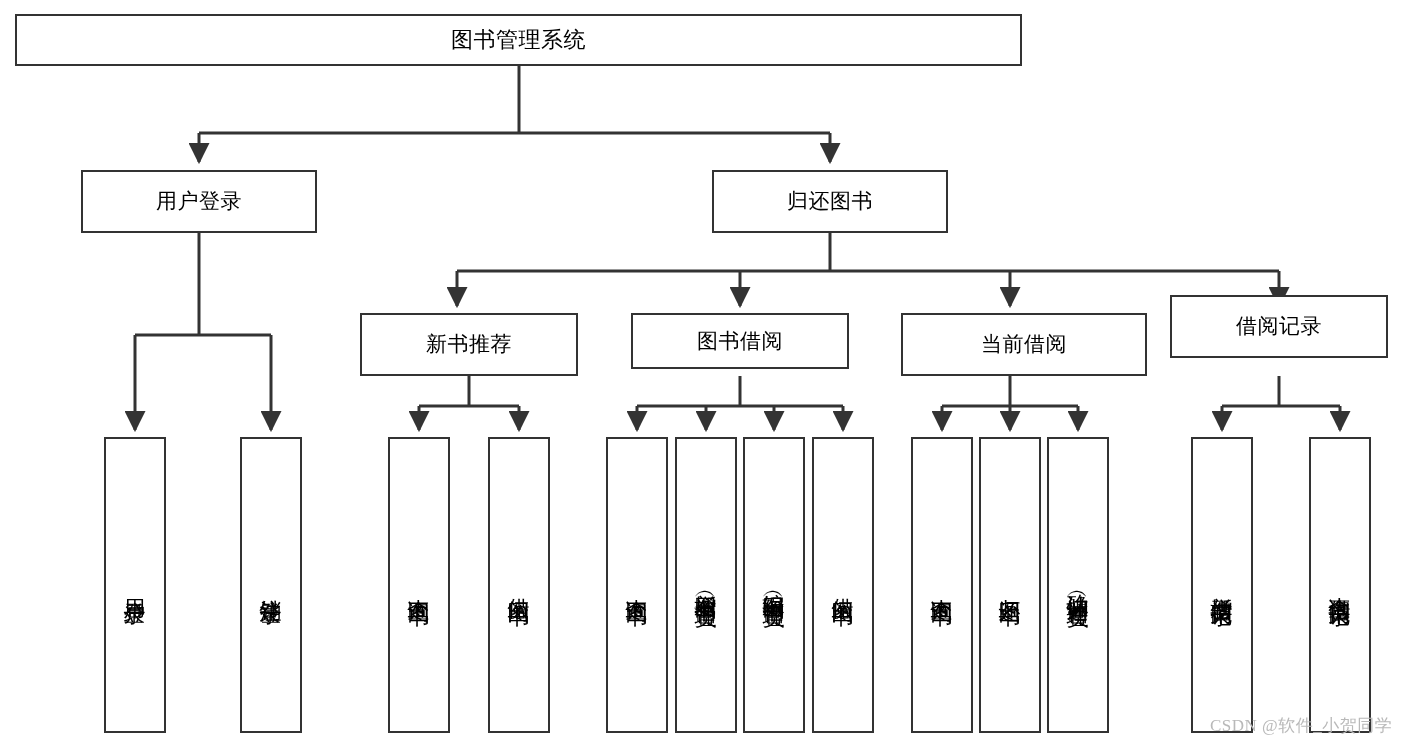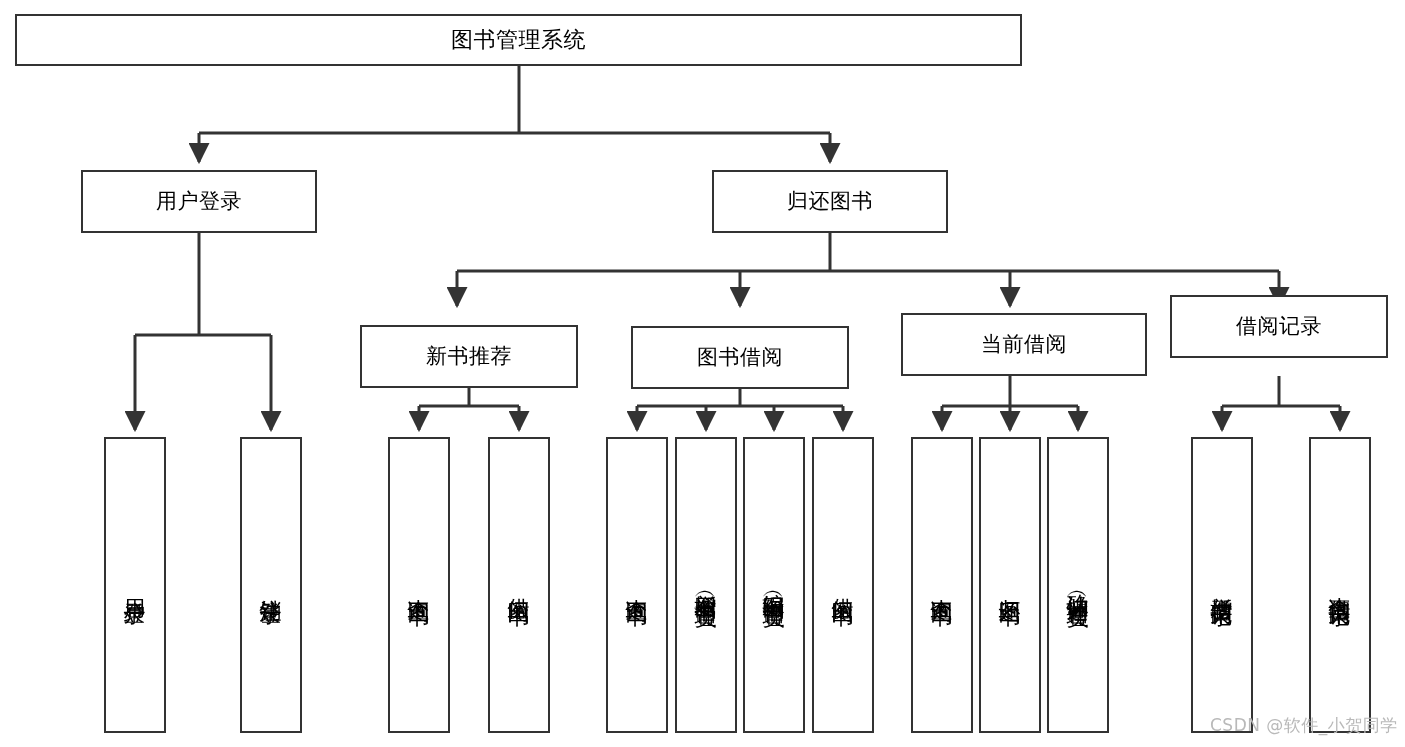--- a/index.html
+++ b/index.html
@@ -10,20 +10,21 @@
   }
   body {
     font-family: "DejaVu Sans", "Liberation Sans", sans-serif;
   }
   #canvas {
     position: relative;
     width: 1405px;
     height: 747px;
     background: #ffffff;
     overflow: hidden;
+    font-family: Liberation Serif, serif;
   }
   #edges {
     position: absolute;
     left: 0;
     top: 0;
     width: 1405px;
     height: 747px;
     pointer-events: none;
   }
   .node {
@@ -133,24 +134,24 @@
     <span class="lbl">图书管理系统</span>
   </div>
 
   <div class="node horiz" style="left:81px; top:170px; width:236px; height:63px;">
     <span class="lbl">用户登录</span>
   </div>
   <div class="node horiz" style="left:712px; top:170px; width:236px; height:63px;">
     <span class="lbl">归还图书</span>
   </div>
 
-  <div class="node horiz" style="left:360px; top:313px; width:218px; height:63px;margin-top:12px;">
+  <div class="node horiz" style="left:360px; top:313px; width:218px; height:63px;">
     <span class="lbl">新书推荐</span>
   </div>
-  <div class="node horiz" style="left:631px; top:326px; width:218px; height:63px;">
+  <div class="node horiz" style="left:631px; top:313px; width:218px; height:56px;">
     <span class="lbl">图书借阅</span>
   </div>
   <div class="node horiz" style="left:901px; top:313px; width:246px; height:63px;">
     <span class="lbl">当前借阅</span>
   </div>
   <div class="node horiz" style="left:1170px; top:295px; width:218px; height:63px;">
     <span class="lbl">借阅记录</span>
   </div>
 
   <div class="node vert" style="left:104px; top:437px; width:62px; height:296px;">

